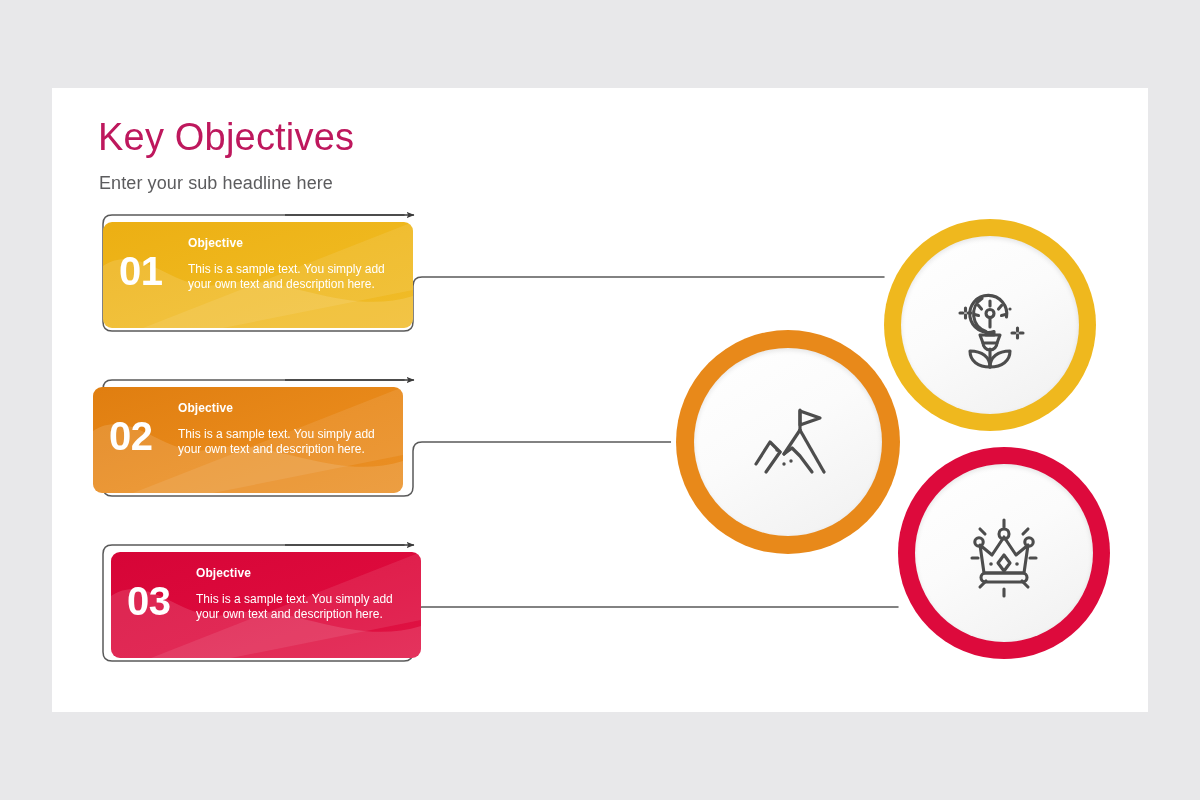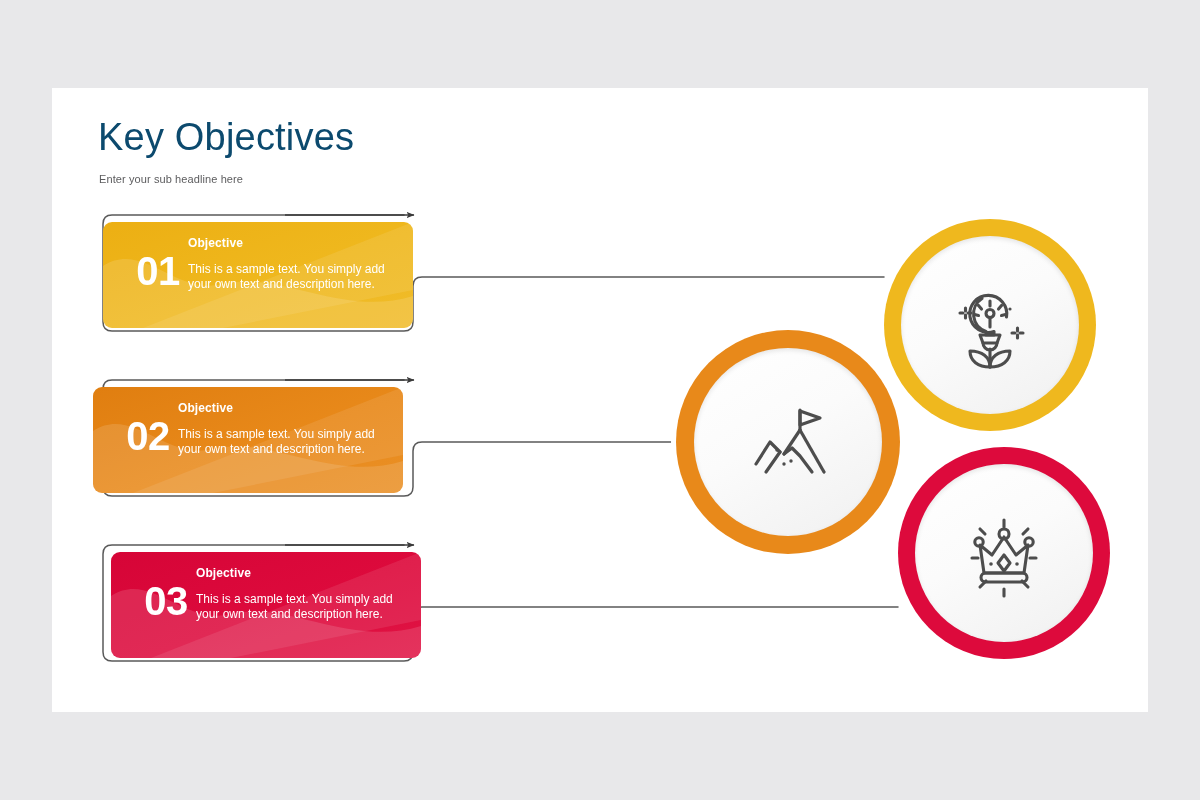--- a/index.html
+++ b/index.html
@@ -28,29 +28,29 @@
     height: 624px;
     background: #ffffff;
   }
   
   #title {
     position: absolute;
     left: 46px;
     top: 28px;
     font-size: 38px;
     font-weight: 400;
-    color: #0c4a6e;
+    color: #be185d;
     letter-spacing: 0.2px;
     white-space: nowrap;
   }
   #subtitle {
     position: absolute;
     left: 47px;
     top: 85px;
-    font-size: 11px;
+    font-size: 18px;
     font-weight: 400;
     color: #5c5c5e;
     letter-spacing: 0.1px;
     white-space: nowrap;
   }
   
   .layer {
     position: absolute;
     left: 0;
     top: 0;
@@ -70,21 +70,21 @@
   .card .sheen {
     position: absolute;
     left: 0; top: 0;
     width: 100%; height: 100%;
   }
   .card-num {
     position: absolute;
     left: 16px;
     top: 29px;
     width: 78px;
-    text-align: center;
+    text-align: left;
     font-size: 40px;
     font-weight: 700;
     color: #ffffff;
     letter-spacing: -0.5px;
     line-height: 1;
   }
   .card-head {
     position: absolute;
     left: 85px;
     top: 14px;

